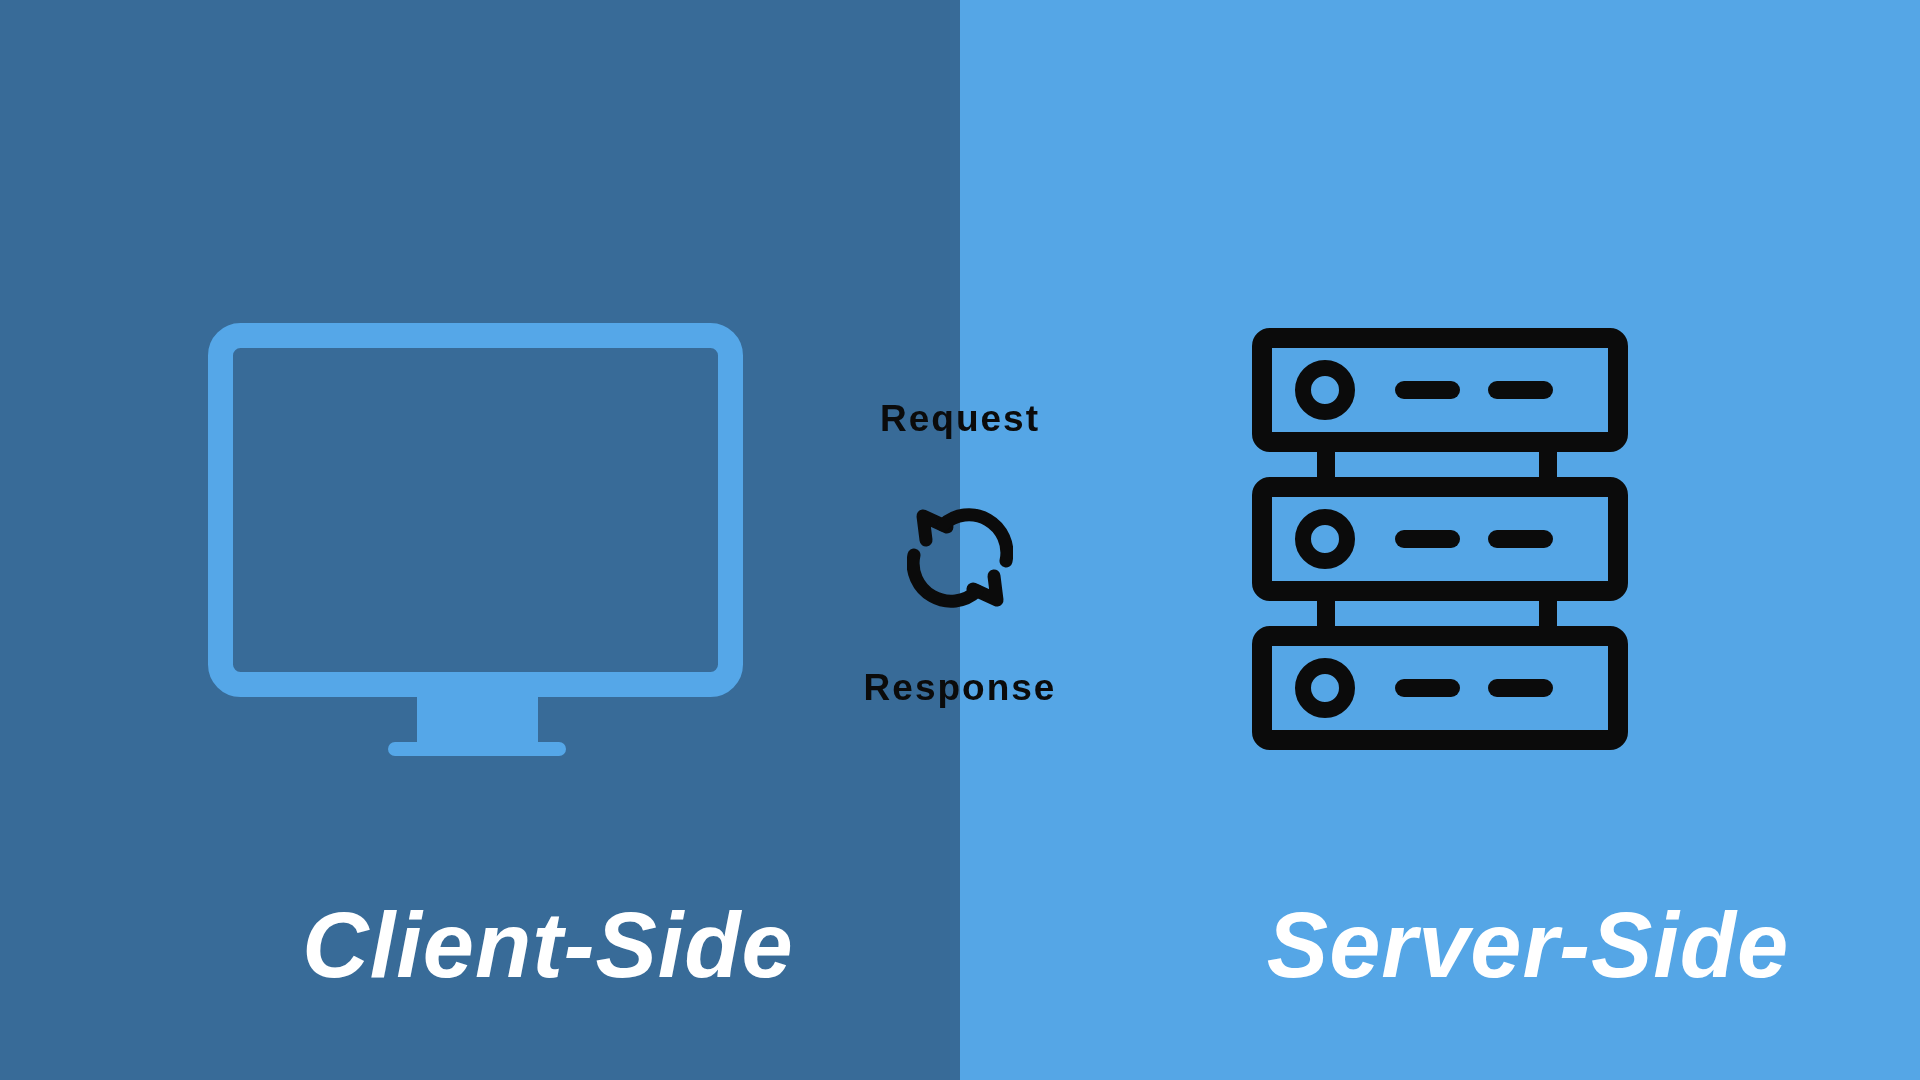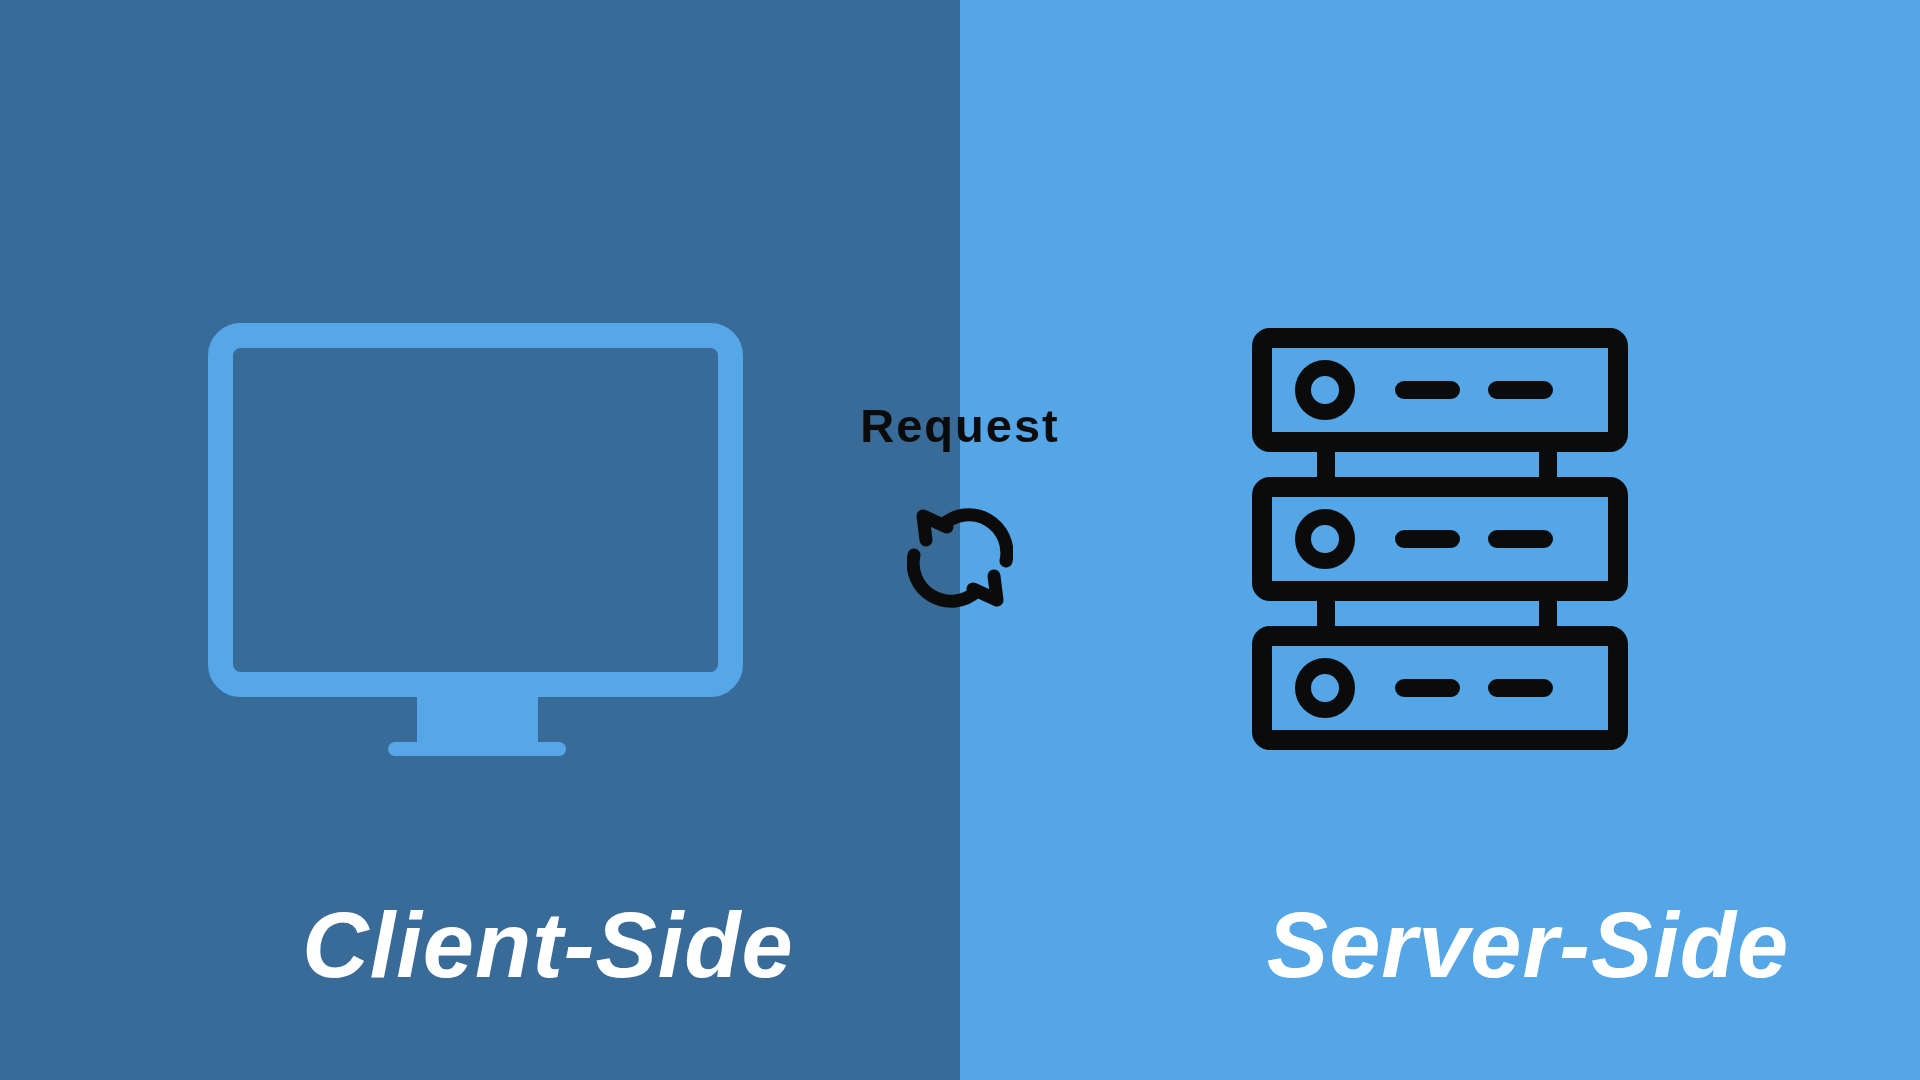--- a/index.html
+++ b/index.html
@@ -46,21 +46,21 @@
     left: 907px;
     top: 502px;
     width: 106px;
     height: 112px;
   }
   .mid-label {
     position: absolute;
     left: 660px;
     width: 600px;
     text-align: center;
-    font-size: 47px;
+    font-size: 37px;
     font-weight: bold;
     letter-spacing: 2px;
     color: var(--icon-black);
   }
   .mid-label.request  { top: 398px; }
   .mid-label.response { top: 667px; }
 
   .side-title {
     position: absolute;
     top: 897px;
@@ -136,17 +136,18 @@
 
         <path d="M19 38 L16 14 L40 25"></path>
         <path d="M36 23 A38 38 0 0 1 99 59"></path>
 
         <path d="M19 38 L16 14 L40 25" transform="rotate(180 53 56)"></path>
         <path d="M36 23 A38 38 0 0 1 99 59" transform="rotate(180 53 56)"></path>
       </g>
     </svg>
   </div>
 
+  <div class="mid-label response">Response</div>
 
   <div class="side-title client">Client-Side</div>
   <div class="side-title server">Server-Side</div>
 
 </div>
 
 </body></html>

